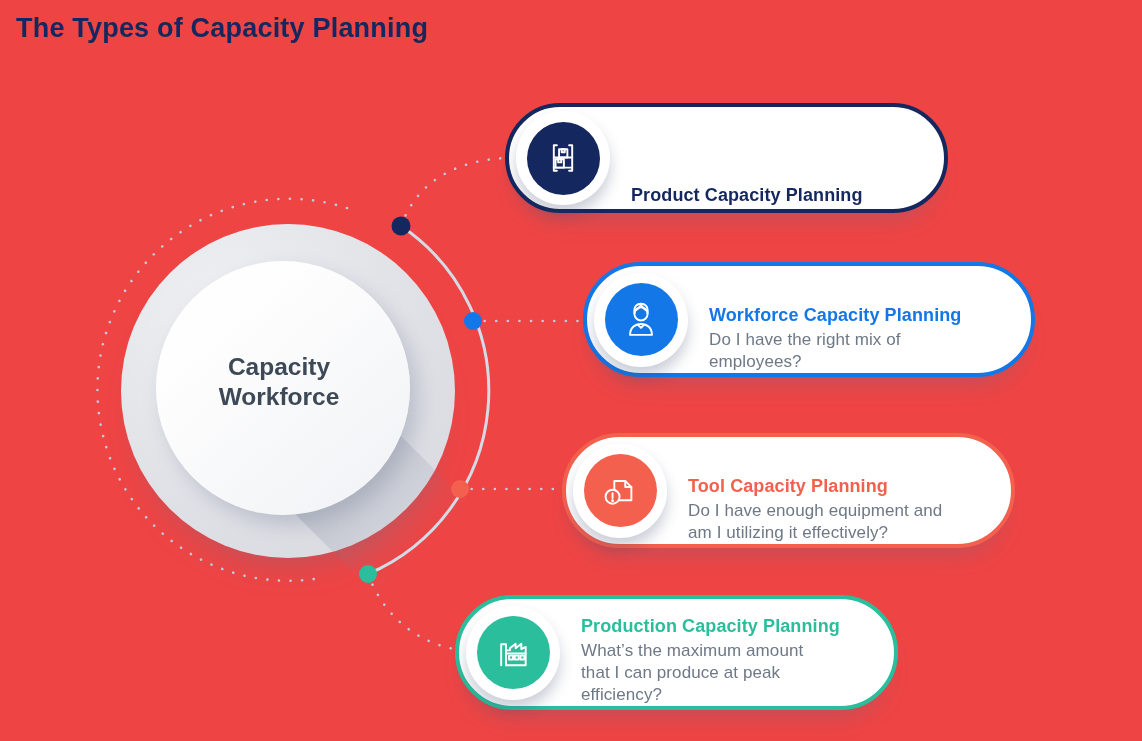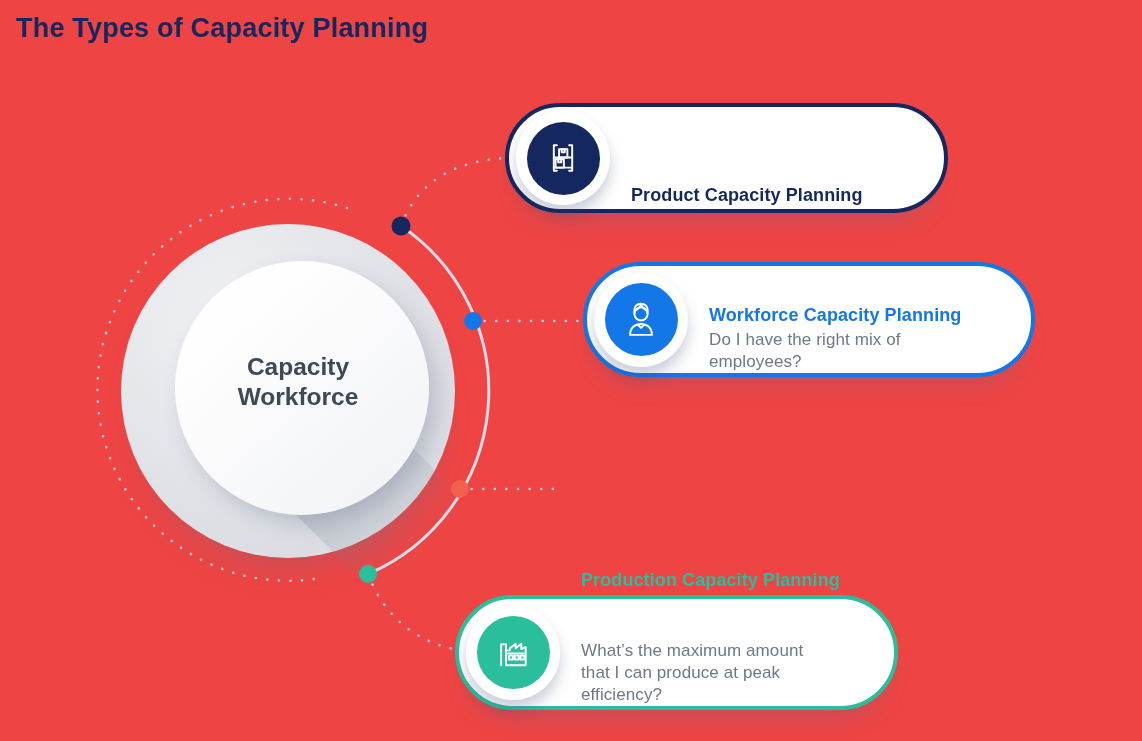--- a/index.html
+++ b/index.html
@@ -23,21 +23,21 @@
   .long-shadow {
     position:absolute; left:345px; top:380px; width:250px; height:130px;
     transform:rotate(45deg); transform-origin:0 0;
     background:linear-gradient(90deg, rgba(120,128,148,.42) 0%, rgba(120,128,148,.18) 42%, rgba(120,128,148,0) 72%);
     z-index:2;
   }
   .connectors { position:absolute; left:0; top:0; z-index:3; }
   .connectors .dotted { fill:none; stroke-width:2.6; stroke-linecap:round; stroke-dasharray:0.1 11.5; }
   .connectors .arc { fill:none; stroke-width:3; }
   .inner-circle {
-    position:absolute; left:175px; top:261px; width:254px; height:254px;
+    position:absolute; left:156px; top:261px; width:254px; height:254px;
     border-radius:50%;
     background:linear-gradient(140deg, #FEFEFE 25%, #F2F3F6 92%);
     box-shadow:8px 10px 20px rgba(128,138,160,.38);
     display:flex; flex-direction:column; align-items:center; justify-content:center;
     text-align:center; z-index:4;
   }
   .center-label { font-size:24.5px; font-weight:700; line-height:30px; transform:translate(-4px,-6px); }
 
   
   .card {
@@ -134,35 +134,54 @@
           </g>
         </svg>
       </div>
     </div>
     <div class="texts">
       <div class="card-title">Workforce Capacity Planning</div>
       <div class="card-desc" style="color: rgb(110, 120, 134);">Do I have the right mix of employees?</div>
     </div>
   </div>
 
+  <div class="card card-3" style="--accent: #F4604E;">
+    <div class="hub">
+      <div class="disc">
+        <svg width="42" height="42" viewBox="0 0 48 48">
+          <g class="icon-stroke">
+            <path d="M17.5 34.5 V12.5 H30 L37 19.5 V34.5 Z"></path>
+            <path d="M30 12.5 V19.5 H37"></path>
+            <circle cx="15.5" cy="30.5" r="8" style="fill: rgb(244, 96, 78);"></circle>
+            <path d="M15.5 26.5 V32"></path>
+            <circle cx="15.5" cy="35" r="0.6" fill="#ffffff"></circle>
+          </g>
+        </svg>
+      </div>
+    </div>
+    <div class="texts">
+      <div class="card-title">Tool Capacity Planning</div>
+      <div class="card-desc" style="color: rgb(110, 120, 134);">Do I have enough equipment and am I utilizing it effectively?</div>
+    </div>
+  </div>
 
   <div class="card card-4" style="--accent: #2ABE9C;">
     <div class="hub">
       <div class="disc">
         <svg width="42" height="42" viewBox="0 0 48 48">
           <g class="icon-stroke">
             <path d="M10.5 38 V14 H16 V38"></path>
             <path d="M16 38 H38.5 V17 L33.5 19.5 V13.5 L27 18.5 V13.5 L20.5 18.5 V21 H16"></path>
             <path d="M17.5 24.5 H38.5"></path>
             <rect x="19.5" y="27" width="4.5" height="4.5"></rect>
             <rect x="26" y="27" width="4.5" height="4.5"></rect>
             <rect x="32.5" y="27" width="4.5" height="4.5"></rect>
           </g>
         </svg>
       </div>
     </div>
     <div class="texts">
       <div class="card-title">Production Capacity Planning</div>
-      <div class="card-desc" style="color: rgb(110, 120, 134); margin-top: 46px;">What’s the maximum amount that I can produce at peak efficiency?</div>
+      <div class="card-desc" style="color: rgb(110, 120, 134);">What’s the maximum amount that I can produce at peak efficiency?</div>
     </div>
   </div>
 
 </div>
 
 </body></html>

